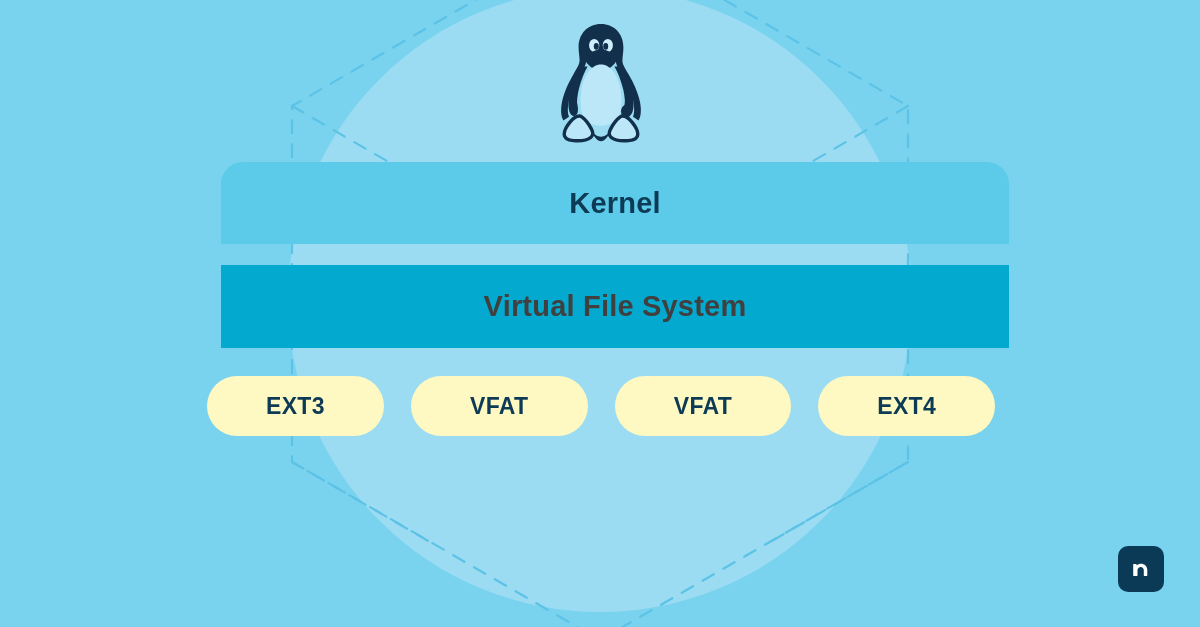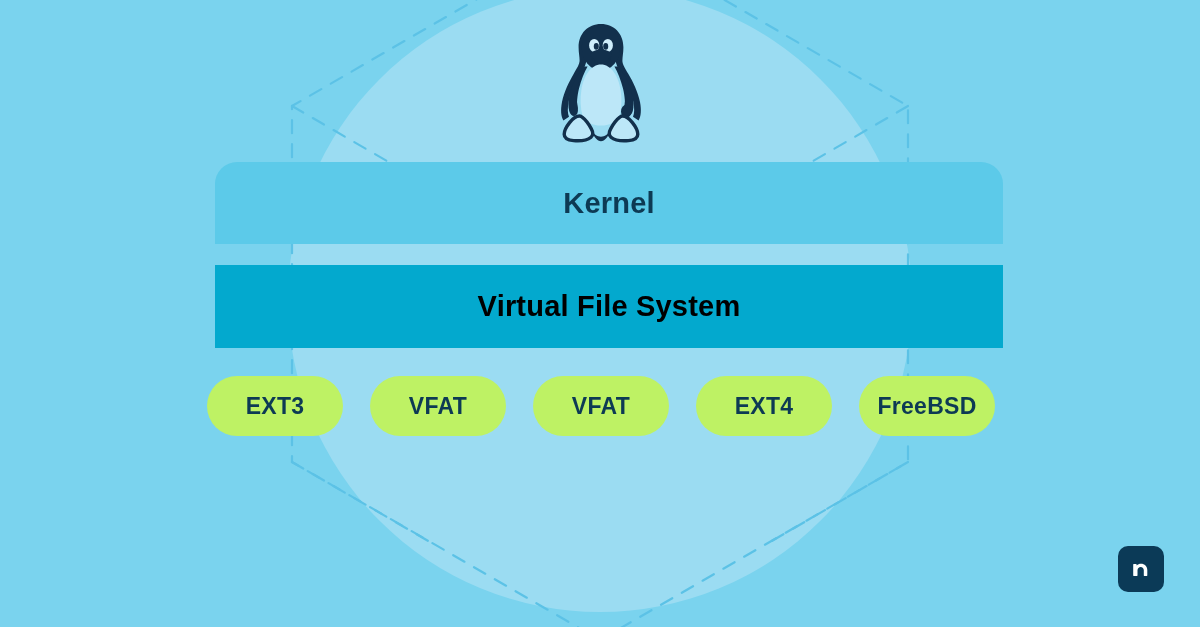--- a/index.html
+++ b/index.html
@@ -45,21 +45,21 @@
     position: absolute;
     left: 50%;
     top: 22px;
     transform: translateX(-50%);
     width: 110px;
     height: 126px;
   }
 
   .layer-bar {
     position: absolute;
-    left: 8px;
+    left: 14px;
     width: 788px;
     box-sizing: border-box;
     display: flex;
     align-items: center;
     justify-content: center;
     letter-spacing: 0.2px;
   }
 
   .layer-kernel {
     top: 162px;
@@ -69,21 +69,21 @@
     color: #0d3a54;
     font-size: 29px;
     font-weight: 700;
   }
 
   .layer-vfs {
     top: 265px;
     height: 83px;
     background: #03a9ce;
     border-radius: 0;
-    color: #000000;
+    color: #404040;
     font-size: 29px;
     font-weight: 700;
   }
 
   .layer-hardware {
     top: 464px;
     height: 82px;
     background: #0b3a57;
     border-radius: 0 0 22px 22px;
     color: #3ebde0;
@@ -99,21 +99,21 @@
     width: 788px;
     height: 60px;
     display: flex;
     gap: 27px;
   }
 
   .fs-pill {
     flex: 1 1 0;
     height: 60px;
     border-radius: 30px;
-    background: #bef264;
+    background: #fef9c3;
     color: #0d3a54;
     display: flex;
     align-items: center;
     justify-content: center;
     font-size: 23px;
     font-weight: 700;
     letter-spacing: 0.3px;
   }
 
   
@@ -201,23 +201,20 @@
       </div>
       <div class="fs-pill">
         <span>VFAT</span>
       </div>
       <div class="fs-pill">
         <span>VFAT</span>
       </div>
       <div class="fs-pill">
         <span>EXT4</span>
       </div>
-      <div class="fs-pill">
-        <span>FreeBSD</span>
-      </div>
     </div>
 
 
   </div>
 
   <div class="brand-logo">
     <svg width="26" height="26" viewBox="0 0 26 26" xmlns="http://www.w3.org/2000/svg" aria-hidden="true">
       <path d="M5.2 19.4V8.6c0-0.3 0.2-0.5 0.5-0.5h2.4c0.3 0 0.5 0.2 0.5 0.5v0.9c1.2-1.1 2.7-1.7 4.4-1.7 3.6 0 6.3 2.6 6.3 6.3v5.3c0 0.3-0.2 0.5-0.5 0.5h-2.5c-0.3 0-0.5-0.2-0.5-0.5v-5.1c0-1.9-1.3-3.2-3.1-3.2s-3.2 1.3-3.2 3.2v5.1c0 0.3-0.2 0.5-0.5 0.5H5.7c-0.3 0-0.5-0.2-0.5-0.5z" fill="#ffffff"></path>
     </svg>
   </div>

